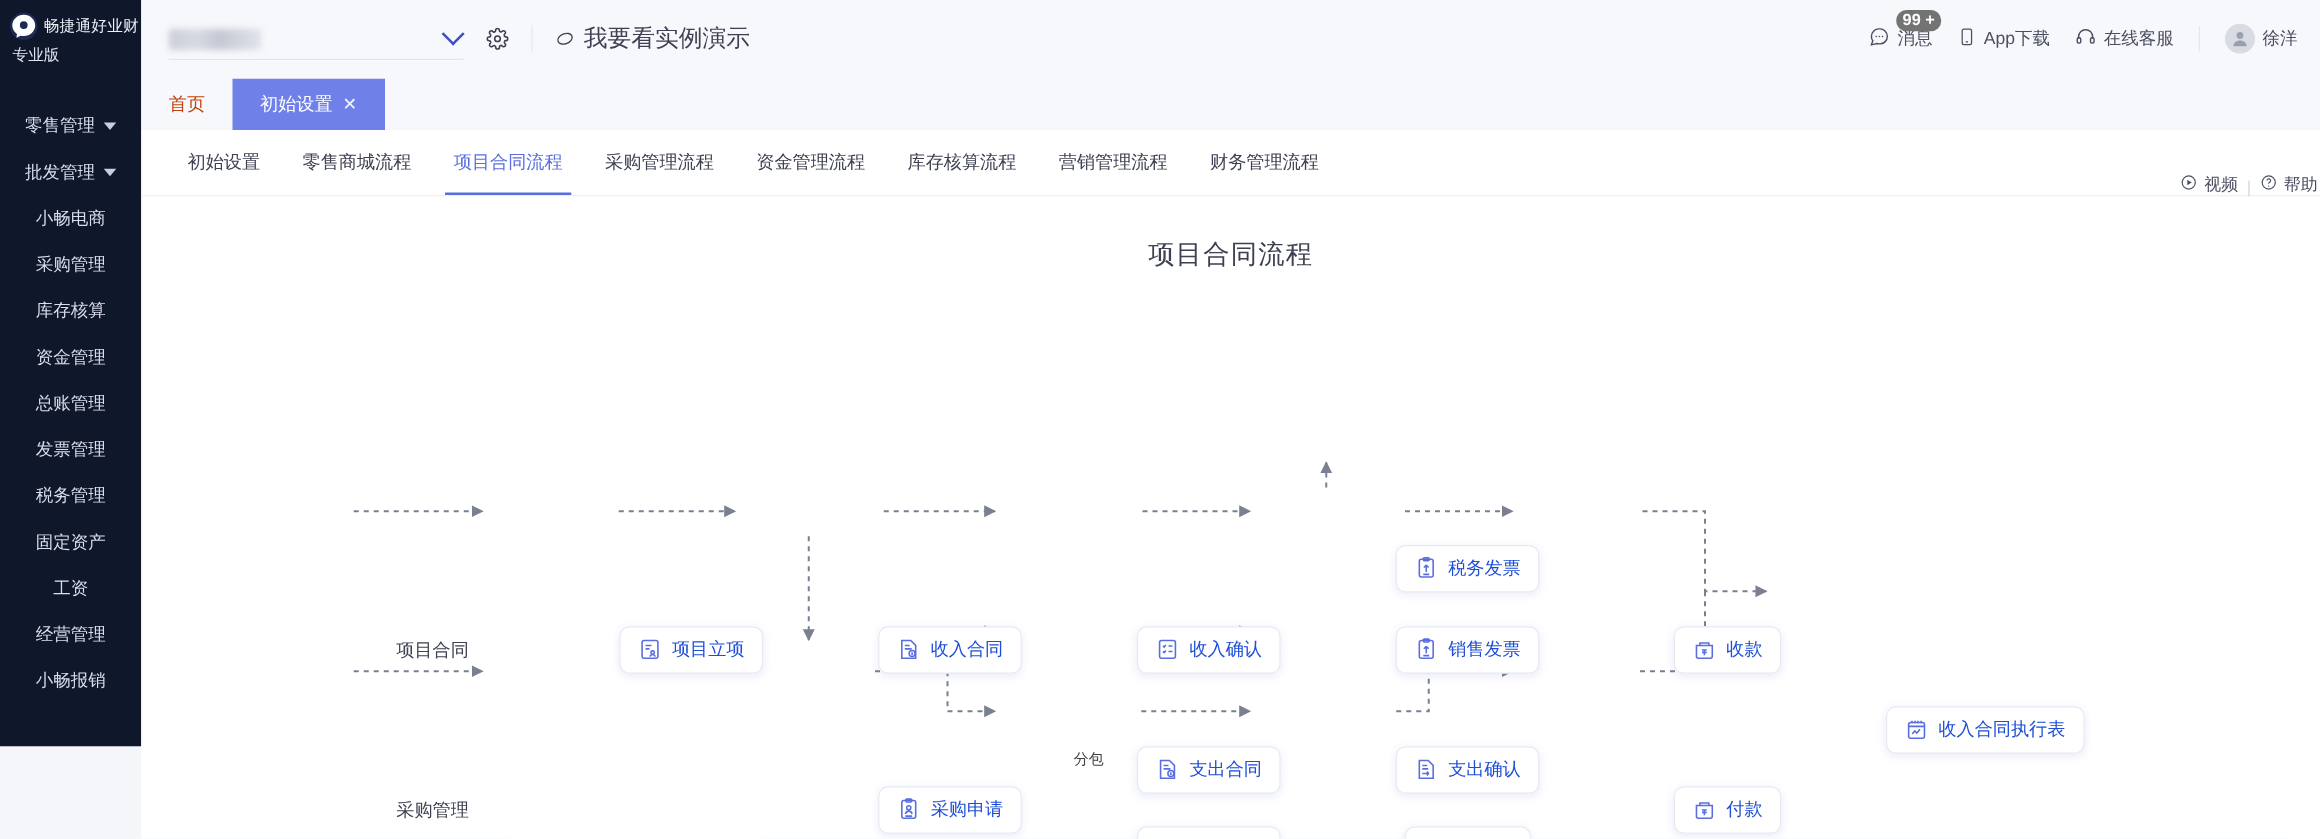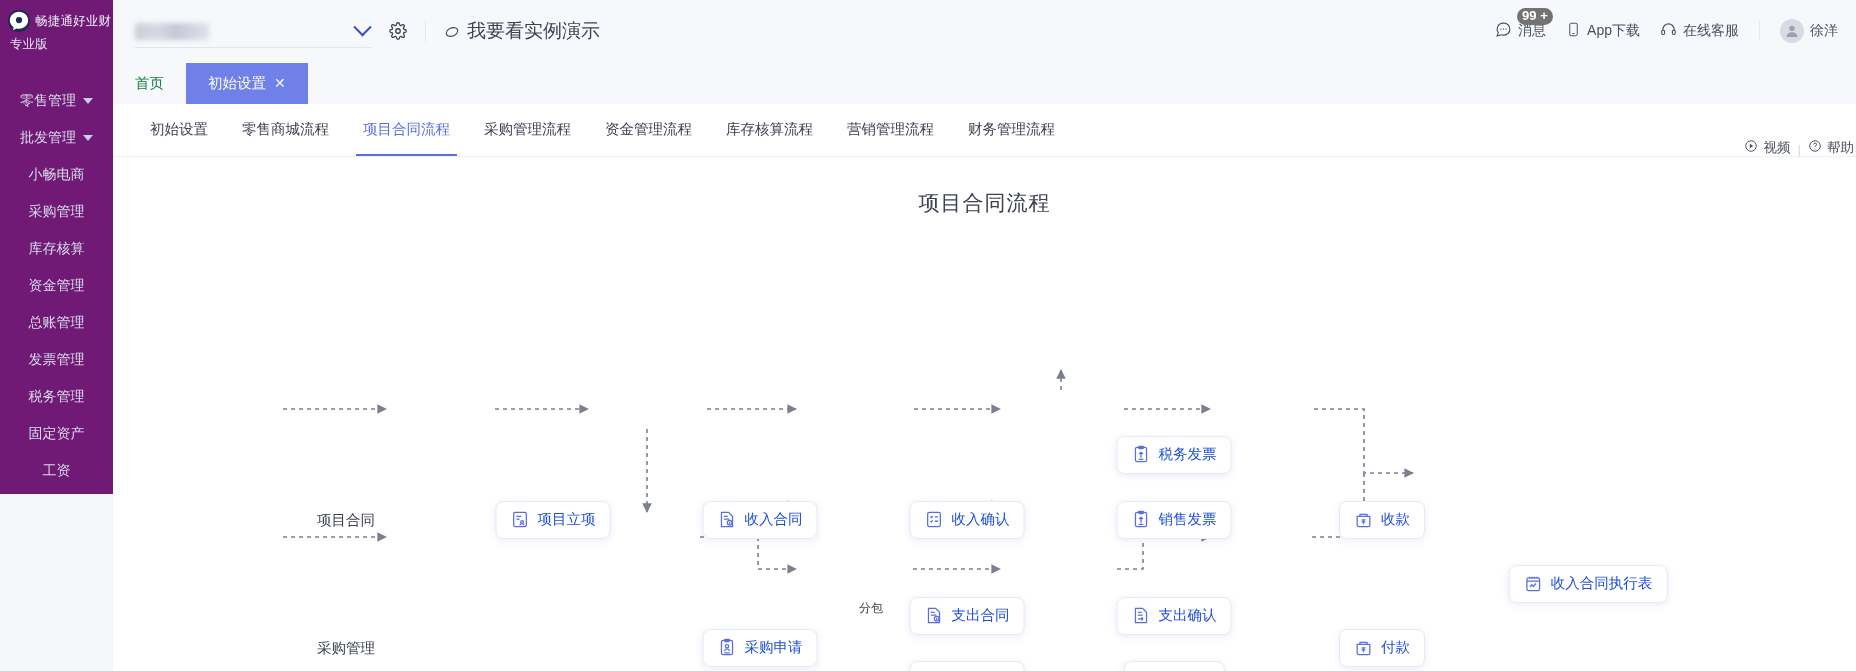--- a/index.html
+++ b/index.html
@@ -5,21 +5,21 @@
   * { box-sizing: border-box; margin: 0; padding: 0; }
   html, body {
     width: 1856px; height: 671px;
     font-family: "Liberation Sans", "DejaVu Sans", sans-serif;
     background: #f5f6fa; overflow: hidden;
   }
   #app { position: relative; width: 1856px; height: 671px; display: flex; }
 
   
   .sidebar {
-    width: 113px; height: 494px; background: #701a75;
+    width: 113px; height: 597px; background: #0f172a;
     flex: 0 0 113px; position: relative; overflow: hidden;
   }
   .logo-wrap { height: 68px; padding: 10px 0 0 8px; position: relative; }
   .logo-row { display: flex; align-items: center; gap: 5px; }
   .logo-mark {
     width: 22px; height: 22px; border-radius: 50%;
     background: #1e2a52; display: flex; align-items: center; justify-content: center;
     flex: 0 0 22px;
   }
   .logo-mark svg { display:block; }
@@ -76,21 +76,21 @@
   }
   .tr-sep { width:1px; height:20px; background:#e4e7ef; }
 
   
   .pagetabs {
     height: 41px; background: #f7f8fc; display: flex; align-items: flex-end;
     padding-left: 0px; position: relative;
   }
   .ptab {
     height: 41px; display: flex; align-items: center; gap: 8px;
-    padding: 0 22px; font-size: 14.5px; color: #15803d; cursor: pointer;
+    padding: 0 22px; font-size: 14.5px; color: #c2410c; cursor: pointer;
   }
   .ptab.active { background: #6f81e8; color: #fff; }
   .ptab .x { font-size: 14px; opacity: .95; }
 
   
   .content {
     flex: 1 1 auto; background: #fff; margin: 0; position: relative; overflow: hidden;
   }
   .modtabs {
     height: 53px; display: flex; align-items: center; padding-left: 20px;

